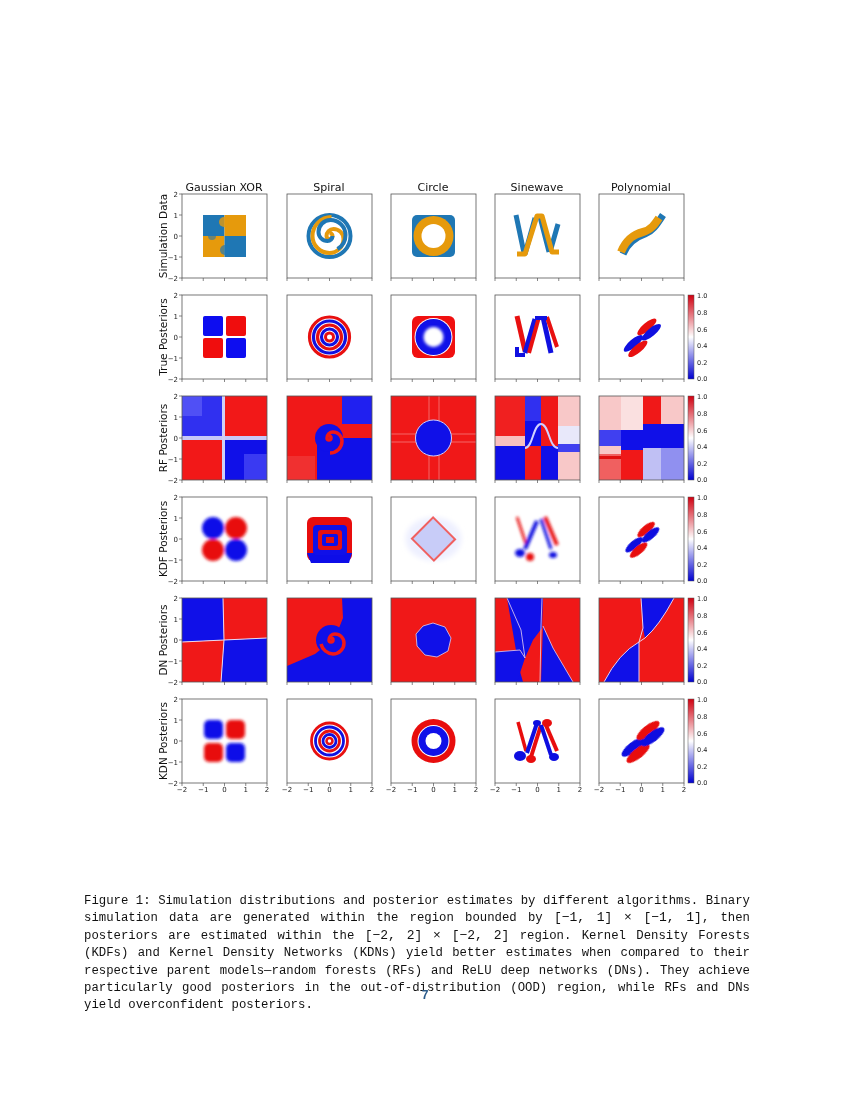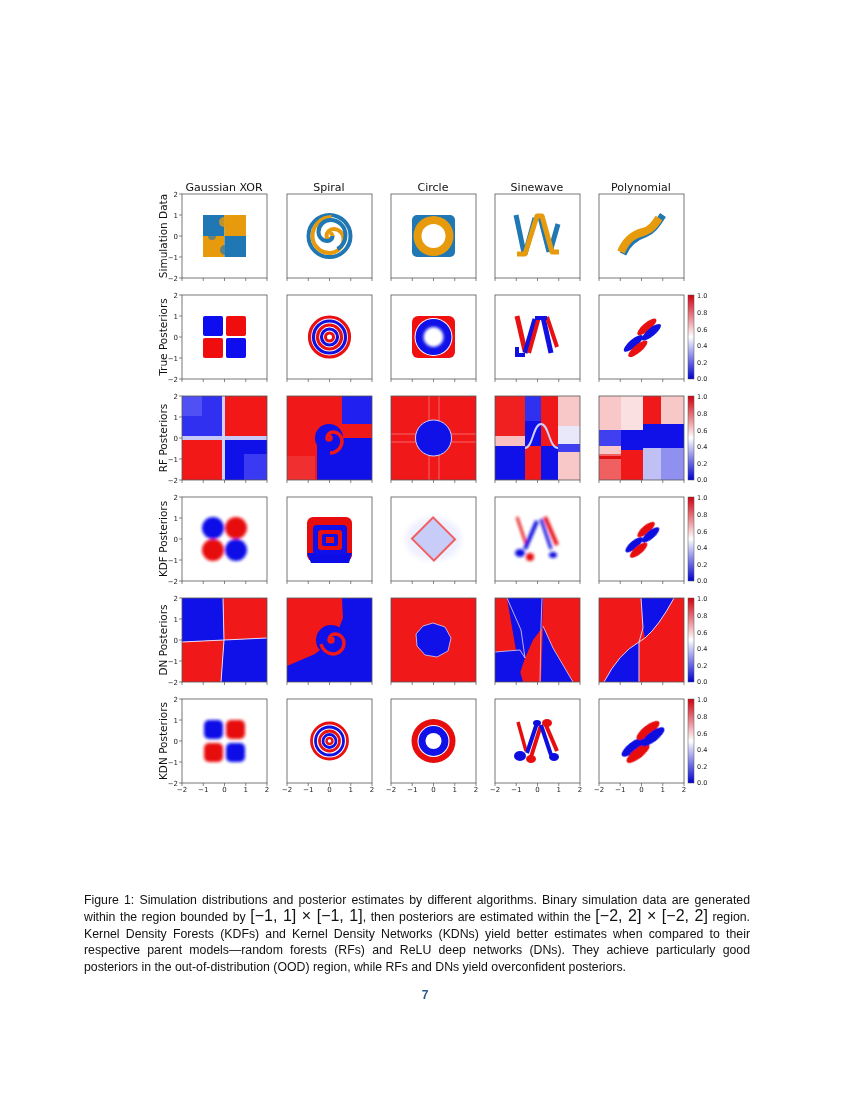--- a/index.html
+++ b/index.html
@@ -1,20 +1,20 @@
 <!DOCTYPE html>
 <html><head>
 <meta charset="utf-8">
 <style>
   html,body{margin:0;padding:0;background:#fff;}
   body{width:850px;height:1100px;position:relative;overflow:hidden;font-family:"DejaVu Sans",sans-serif;}
   #fig{position:absolute;left:0;top:0;width:850px;height:900px;}
   .caption{position:absolute;left:84px;top:892px;width:666px;font-family:"Liberation Sans",sans-serif;font-size:12.3px;line-height:16.4px;color:#111;text-align:justify;}
-  .caption span{font-family:Liberation Sans, sans-serif;}
-  .math{font-family:"DejaVu Serif",serif;font-size:16px;}
+  .caption span{font-family:Liberation Mono, monospace;}
+  .math{font-family:"DejaVu Serif",serif;font-size:13px;}
   .pagenum{position:absolute;left:0;width:850px;top:988px;text-align:center;font-family:"Liberation Sans",sans-serif;font-weight:bold;font-size:12px;color:#2a5a8a;}
   svg text{font-family:"DejaVu Sans",sans-serif;}
 </style>
 </head>
 <body>
 
 <svg id="fig" width="850" height="900" viewBox="0 0 850 900" xmlns="http://www.w3.org/2000/svg">
   <defs>
     <linearGradient id="cbar" x1="0" y1="1" x2="0" y2="0">
       <stop offset="0" stop-color="#0000d0"></stop>

